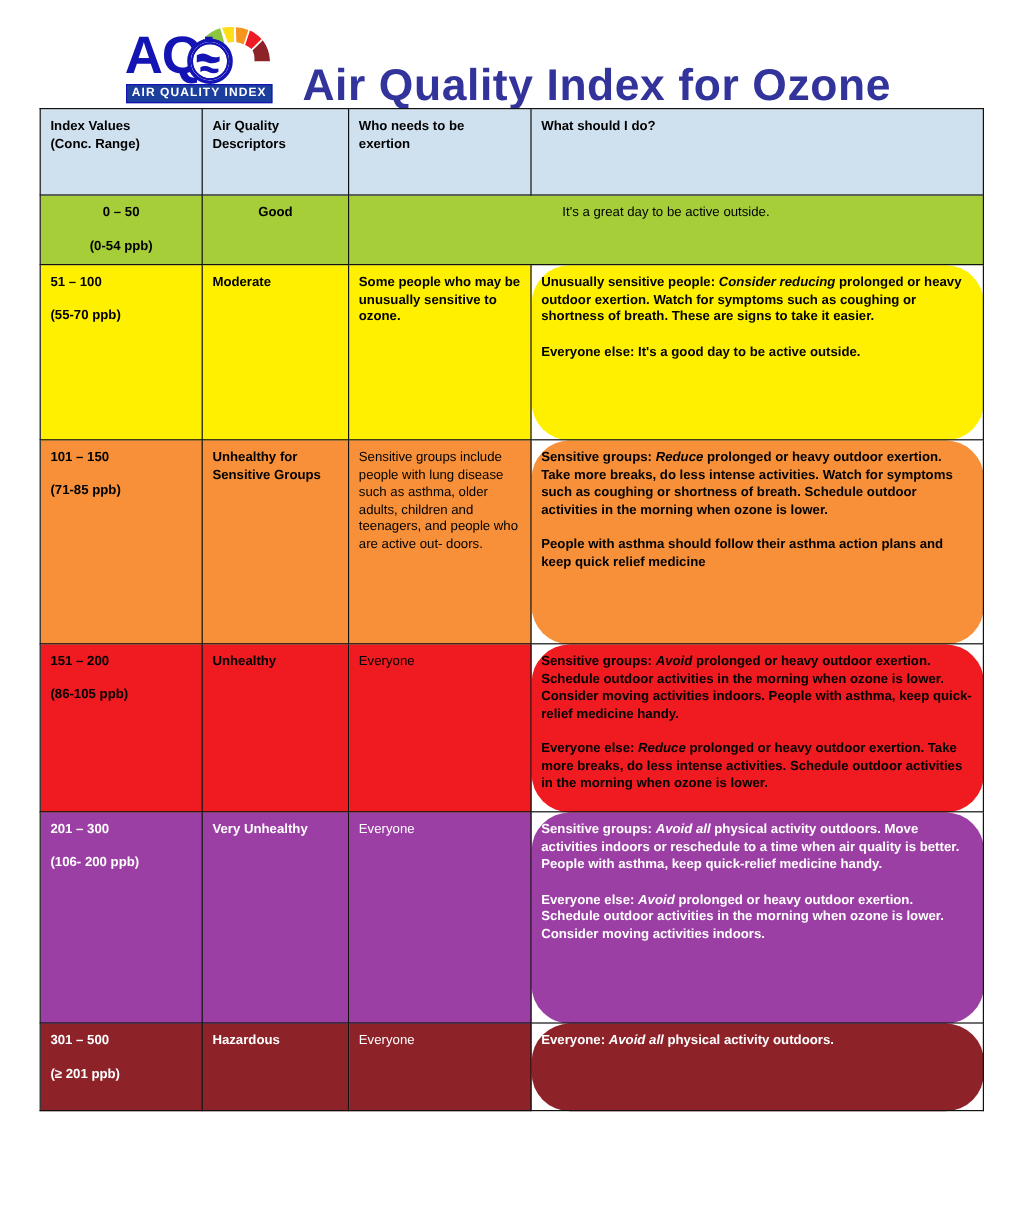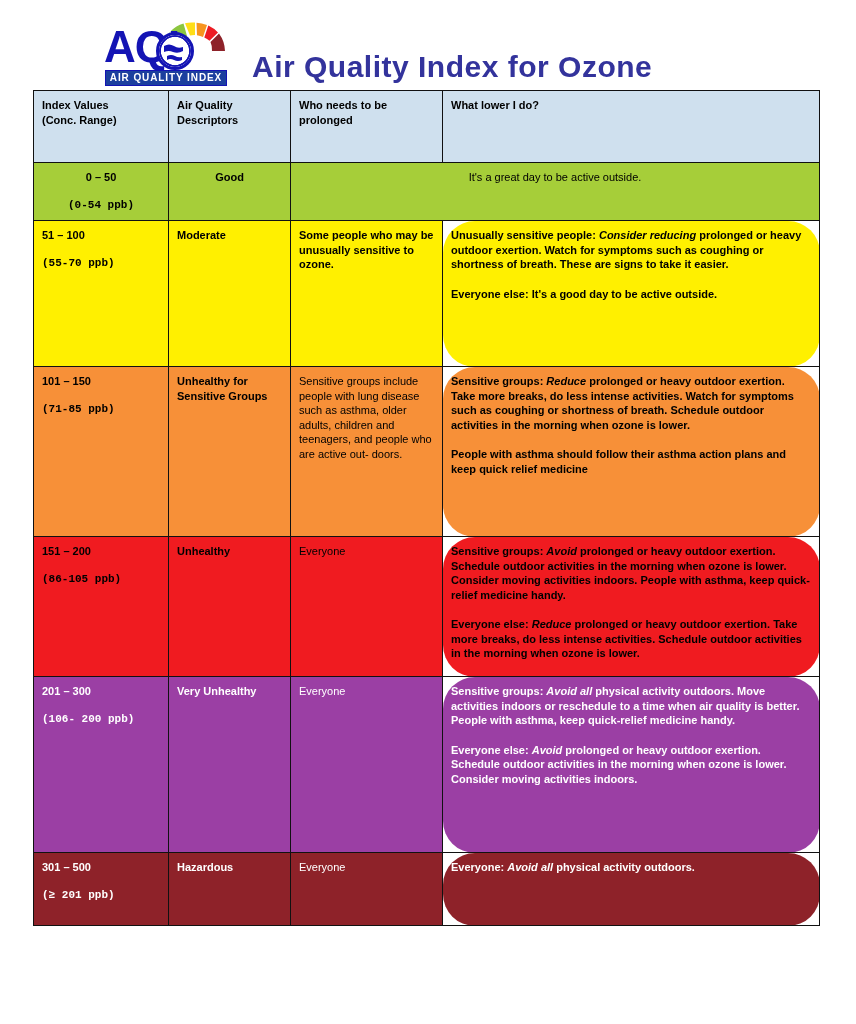--- a/index.html
+++ b/index.html
@@ -69,21 +69,21 @@
     color: #ffffff;
     font-size: 10px;
     font-weight: bold;
     letter-spacing: 0.9px;
     text-align: center;
     line-height: 14px;
   }
   .title {
     position: absolute;
     left: 252px; top: 36px;
-    font-size: 30px;
+    font-size: 37px;
     font-weight: bold;
     color: #33339c;
     letter-spacing: 0.5px;
     white-space: nowrap;
   }
 
   
   .aqi-table {
     position: absolute;
     left: 33px;
@@ -114,21 +114,21 @@
     height: 72px;
   }
   .hdr-center { text-align: center; }
 
   
   .idx {
     font-weight: bold;
     font-size: 14px;
     white-space: nowrap;
   }
-  .idx .line2 { display: block; margin-top: 13px; font-family: Liberation Mono, monospace; }
+  .idx .line2 { display: block; margin-top: 13px; }
 
   
   .desc {
     font-weight: bold;
     font-size: 15px;
     line-height: 1.28;
   }
 
   
   .who-bold { font-weight: bold; font-size: 13px; line-height: 1.35; }
@@ -211,24 +211,24 @@
         <td>
           <span>Index  Values</span><br>
           <span>(Conc. Range)</span>
         </td>
         <td class="hdr-center">
           <span>Air  Quality</span><br>
           <span>Descriptors</span>
         </td>
         <td>
           <span>Who needs to be</span><br>
-          <span>prolonged</span>
+          <span>exertion</span>
         </td>
         <td>
-          <span>What lower I do?</span>
+          <span>What should I do?</span>
         </td>
       </tr>
     </thead>
 
     <tbody>
 
       <tr class="r-good">
         <td class="idx h-good">
           <span>0 – 50</span>
           <span class="line2">(0-54  ppb)</span>

